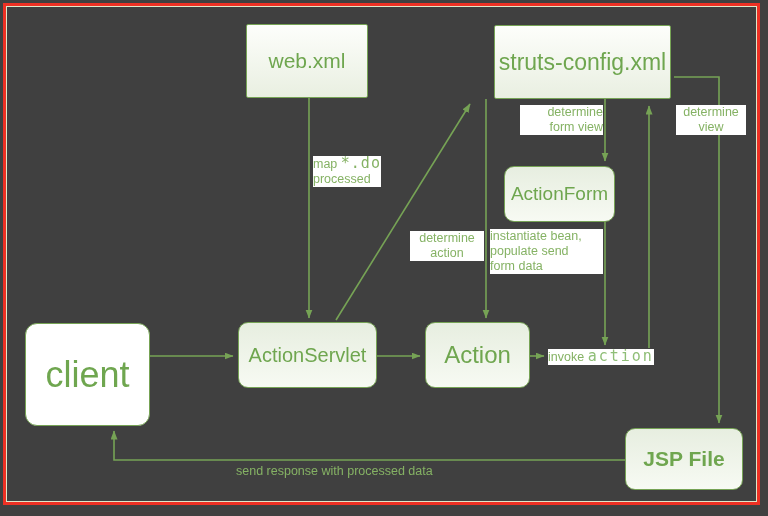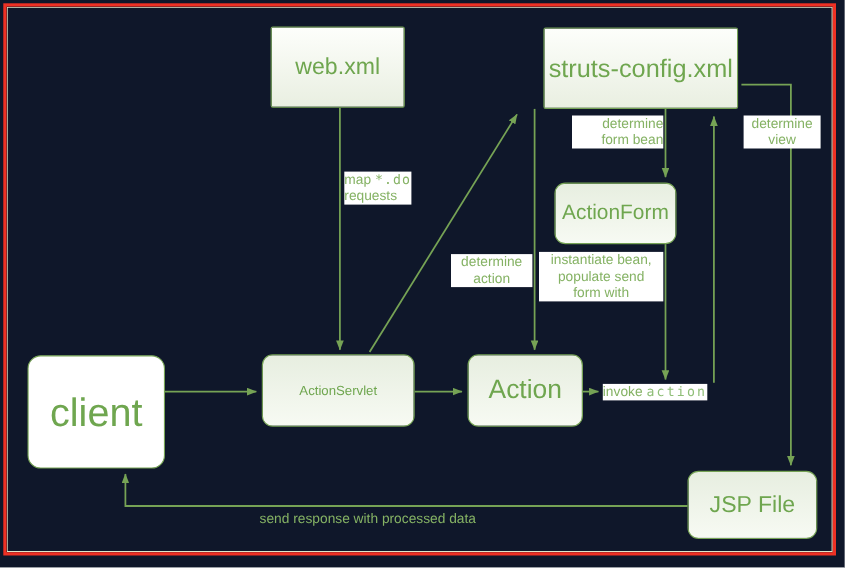--- a/index.html
+++ b/index.html
@@ -1,17 +1,17 @@
 <!DOCTYPE html>
 <html><head>
 <meta charset="utf-8">
 <style>
   html,body{margin:0;padding:0;background:#ffffff;}
   #canvas{
-    position:relative;width:768px;height:516px;background:#0f172a;overflow:hidden;
+    position:relative;width:768px;height:516px;background:#404040;overflow:hidden;
     font-family:"Liberation Sans",sans-serif;
   }
   #frame{
     position:absolute;left:3px;top:3px;width:751px;height:496px;
     border:3px solid #ee3124;
     box-shadow:inset 0 0 0 1px #dfe7c9;
     pointer-events:none;
   }
   .node{
     position:absolute;display:flex;align-items:center;justify-content:center;
@@ -20,36 +20,36 @@
     box-sizing:border-box;
   }
   .node.rounded{
     border-radius:10px;
     background:linear-gradient(180deg,#e7eee0 0%,#f7faf3 100%);
   }
   #node-web-xml{left:246px;top:24px;width:122px;height:74px;font-size:21px;border-radius:2px;}
   #node-struts-config{left:494px;top:25px;width:177px;height:74px;font-size:23px;border-radius:2px;}
   #node-action-form{left:504px;top:166px;width:111px;height:56px;font-size:19px;}
   #node-client{left:25px;top:323px;width:125px;height:103px;font-size:36px;background:#ffffff;border-radius:12px;text-align:center;}
-  #node-action-servlet{left:238px;top:322px;width:139px;height:66px;font-size:12px;}
+  #node-action-servlet{left:238px;top:322px;width:139px;height:66px;font-size:20px;}
   #node-action{left:425px;top:322px;width:105px;height:66px;font-size:24px;}
-  #node-jsp-file{left:625px;top:428px;width:118px;height:62px;font-size:21px;}
+  #node-jsp-file{left:625px;top:428px;width:118px;height:62px;font-size:21px;font-weight:bold;}
   svg#edges{position:absolute;left:0;top:0;pointer-events:none;}
   .lbl{
     position:absolute;color:#85b264;font-size:12.5px;line-height:15px;
     background:#ffffff;white-space:nowrap;
   }
   .lbl .mono{
-    font-family:"DejaVu Sans Mono",monospace;font-size:12px;letter-spacing:1px;
+    font-family:"DejaVu Sans Mono",monospace;font-size:15px;letter-spacing:1px;
   }
   #lbl-map{left:313px;top:156px;text-align:left;}
   #lbl-det-form-bean{left:520px;top:105px;width:83px;text-align:right;}
   #lbl-det-view{left:676px;top:105px;width:70px;text-align:center;}
   #lbl-det-action{left:410px;top:231px;width:74px;text-align:center;}
-  #lbl-instantiate{left:490px;top:229px;width:113px;text-align:center;}
+  #lbl-instantiate{left:490px;top:229px;width:113px;text-align:left;}
   #lbl-submit{left:160px;top:358px;width:64px;text-align:center;background:transparent;}
   #lbl-invoke{left:548px;top:349px;}
   #lbl-invoke .mono{letter-spacing:2px;color:#8fbe77;}
   #lbl-send{left:236px;top:464px;width:300px;text-align:left;background:transparent;}
 </style>
 </head>
 <body>
 
 <div id="canvas">
 
@@ -91,42 +91,42 @@
       <path d="M605,99 V161" marker-end="url(#ah)"></path>
       <path d="M605,222 V345" marker-end="url(#ah)"></path>
       <path d="M649,348 V106" marker-end="url(#ah)"></path>
       <path d="M674,77 H719 V423" marker-end="url(#ah)"></path>
       <path d="M625,460 H114 V431" marker-end="url(#ah)"></path>
     </g>
   </svg>
 
   <div class="lbl" id="lbl-map">
     <span>map </span><span class="mono">*.do</span><br>
-    <span>requests</span>
+    <span>processed</span>
   </div>
 
   <div class="lbl" id="lbl-det-form-bean">
     <span>determine</span><br>
-    <span>form bean</span>
+    <span>form view</span>
   </div>
 
   <div class="lbl" id="lbl-det-view">
     <span>determine</span><br>
     <span>view</span>
   </div>
 
   <div class="lbl" id="lbl-det-action">
     <span>determine</span><br>
     <span>action</span>
   </div>
 
   <div class="lbl" id="lbl-instantiate">
     <span>instantiate bean,</span><br>
     <span>populate send</span><br>
-    <span>form with</span>
+    <span>form data</span>
   </div>
 
 
   <div class="lbl" id="lbl-invoke">
     <span>invoke</span>
     <span class="mono">action</span>
   </div>
 
   <div class="lbl" id="lbl-send">
     <span>send response with processed data</span>

